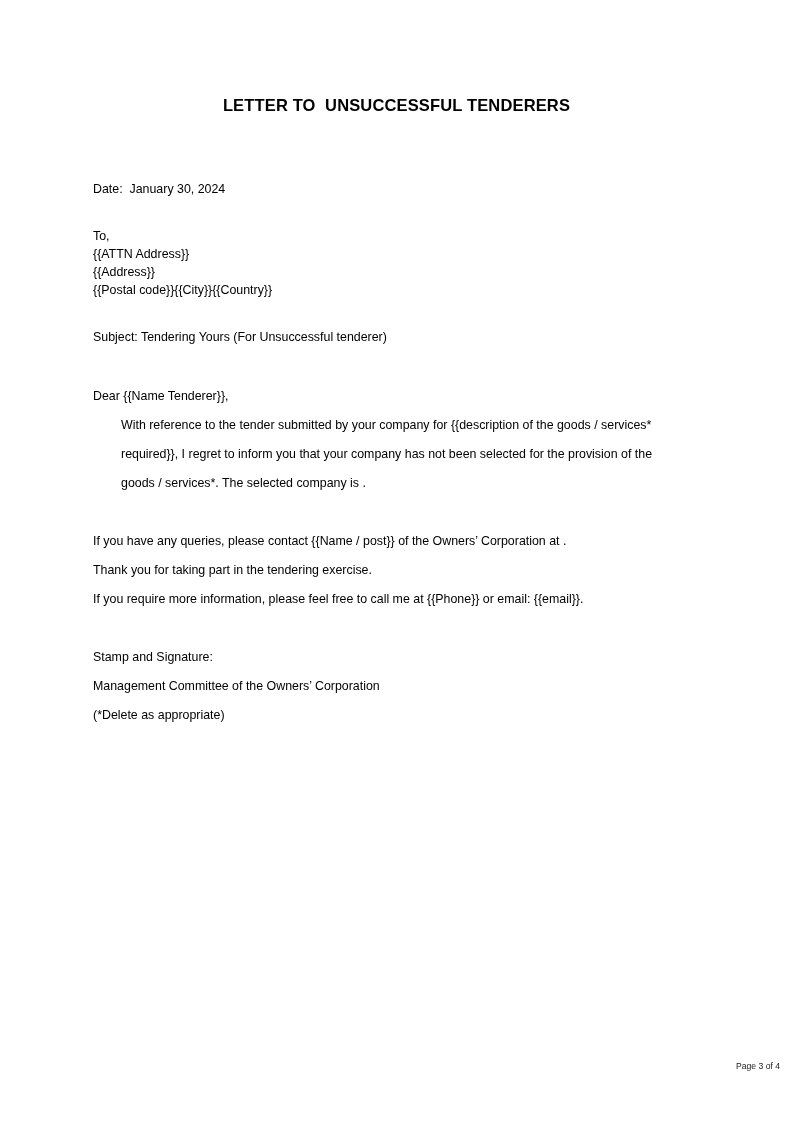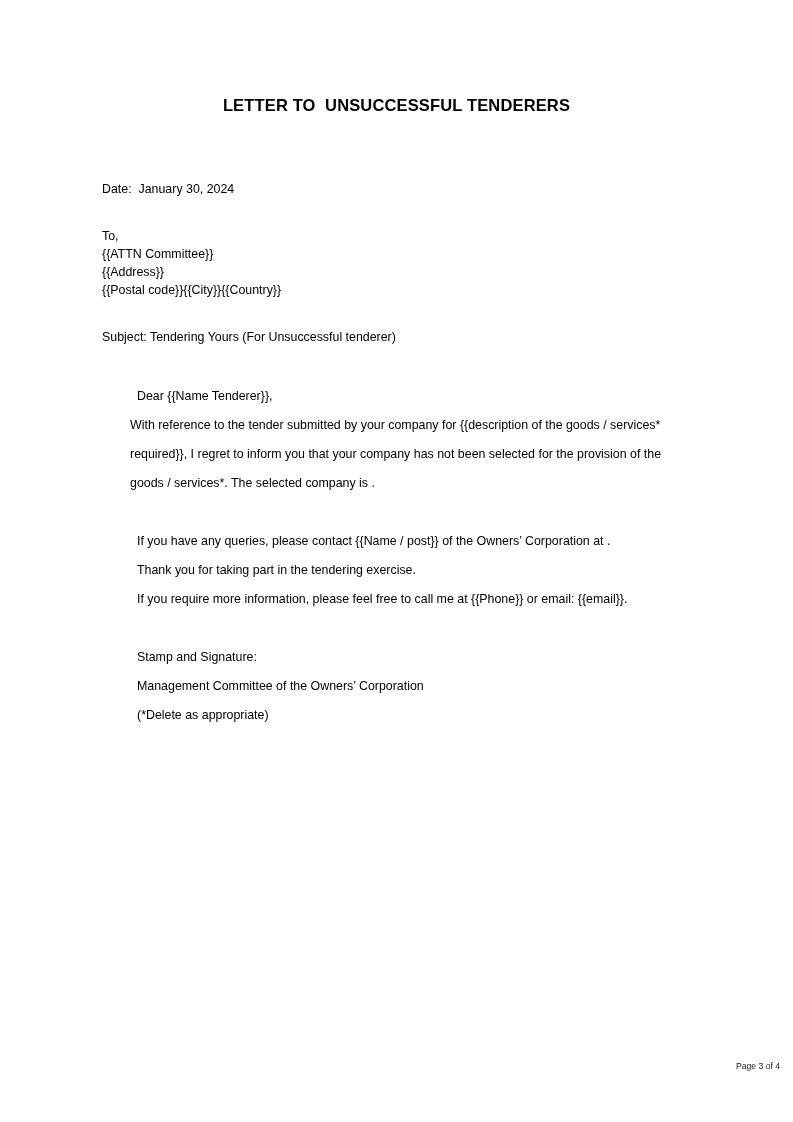--- a/index.html
+++ b/index.html
@@ -35,21 +35,21 @@
     font-size: 16.5px;
     font-weight: bold;
     letter-spacing: 0.15px;
     white-space: pre;
     line-height: 1.2;
   }
 
   
   .body-block {
     position: absolute;
-    left: 102px;
+    left: 93px;
     top: 180px;
     width: 595px;
     font-size: 12.4px;
     line-height: 18px;
   }
 
   .line {
     white-space: pre-wrap;
   }
   .gap-md { height: 29px; }
@@ -57,21 +57,20 @@
 
   .para {
     line-height: 29px;
     white-space: pre-wrap;
     margin-left: 28px;
   }
 
   .spaced-line {
     line-height: 29px;
     white-space: pre-wrap;
-    margin-left: 35px;
   }
 
   
   .footer {
     position: absolute;
     top: 1060px;
     left: 0;
     width: 780px;
     text-align: right;
     font-size: 8.6px;
@@ -86,21 +85,21 @@
 
   <div class="doc-title">LETTER TO  UNSUCCESSFUL TENDERERS</div>
 
   <div class="body-block">
 
     <div class="line">Date:  January 30, 2024</div>
 
     <div class="gap-md"></div>
 
     <div class="line">To,</div>
-    <div class="line">{{ATTN Committee}}</div>
+    <div class="line">{{ATTN Address}}</div>
     <div class="line">{{Address}}</div>
     <div class="line">{{Postal code}}{{City}}{{Country}}</div>
 
     <div class="gap-md"></div>
 
     <div class="line">Subject: Tendering Yours (For Unsuccessful tenderer)</div>
 
     <div class="gap-lg"></div>
 
     <div class="spaced-line">Dear {{Name Tenderer}},</div>

